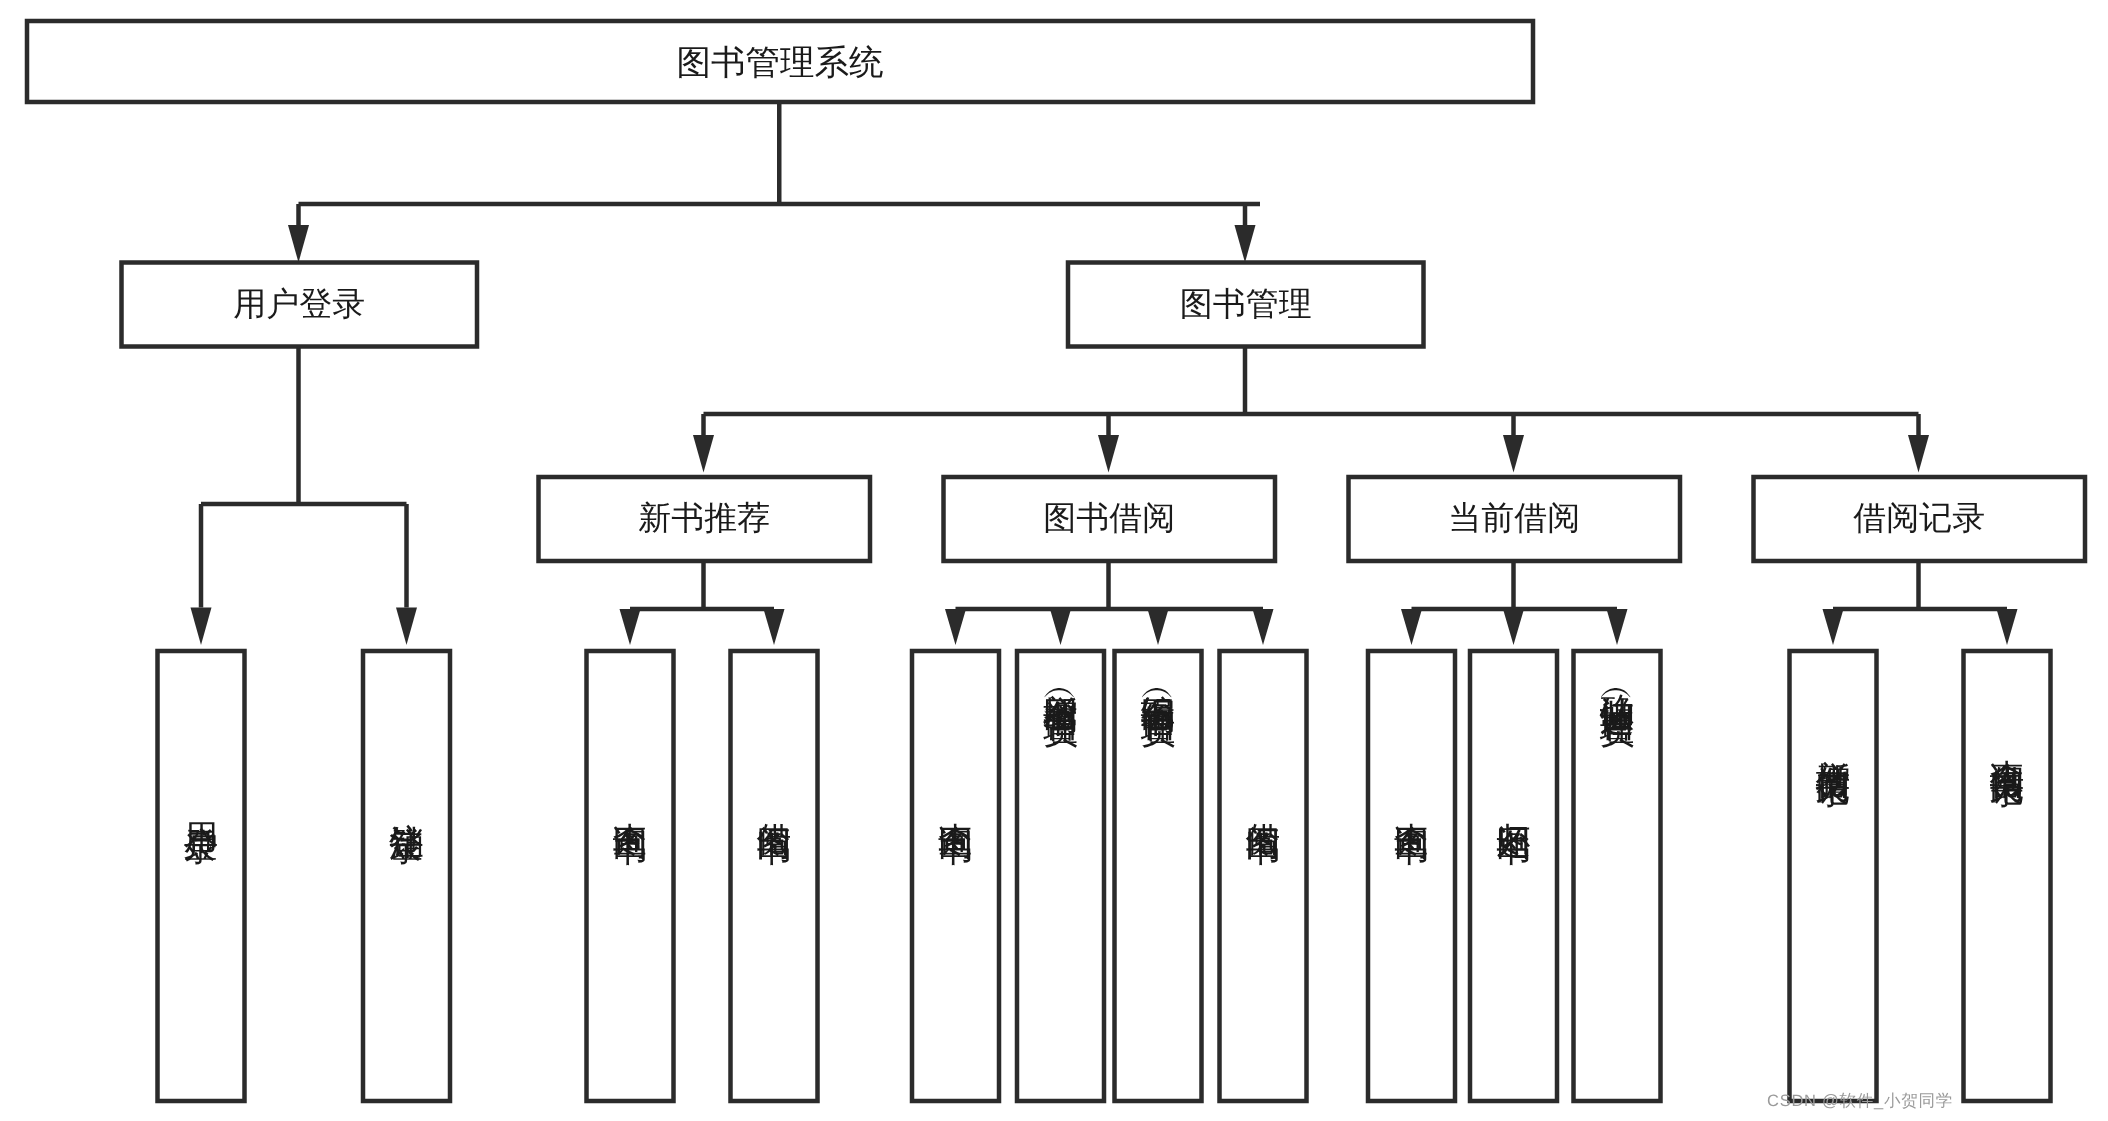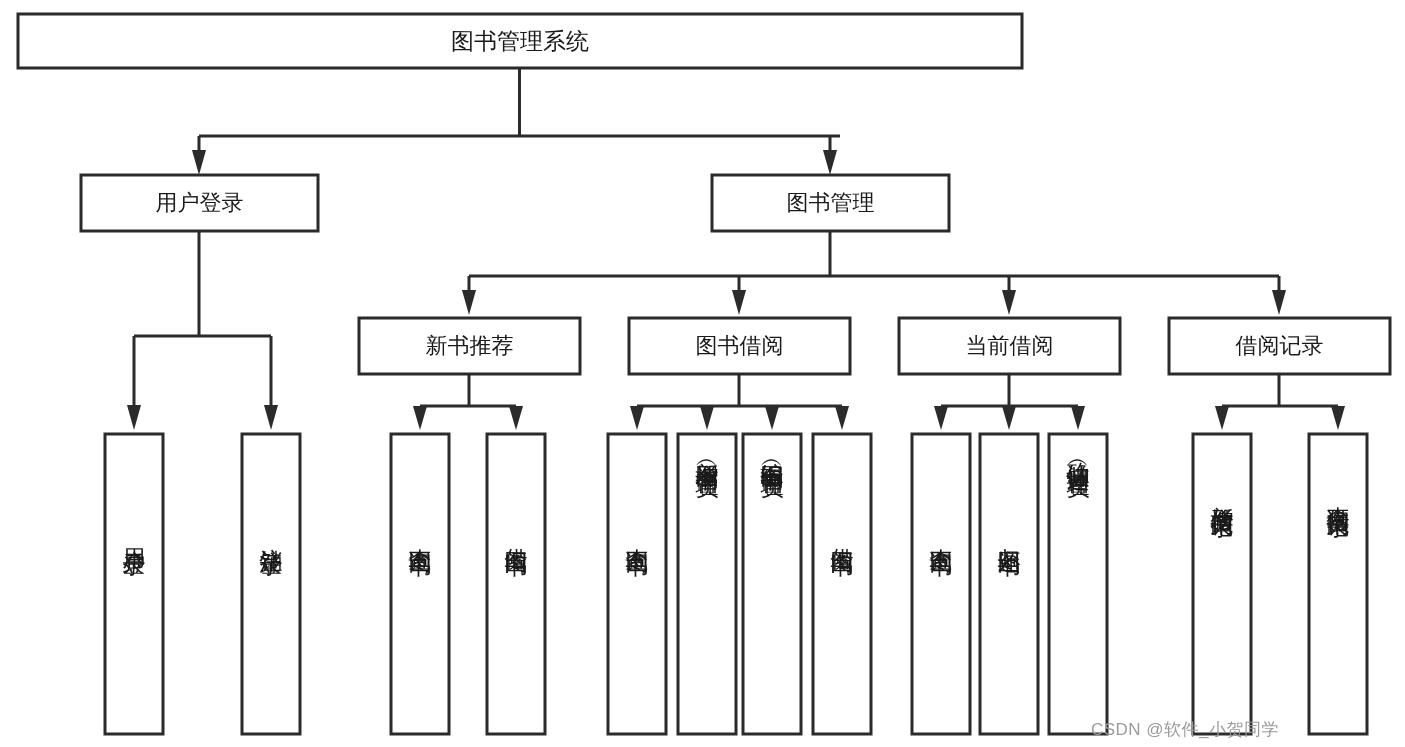--- a/index.html
+++ b/index.html
@@ -11,20 +11,21 @@
     width: 1405px;
     height: 747px;
     font-family: "Liberation Sans", "DejaVu Sans", sans-serif;
     overflow: hidden;
     position: relative;
   }
   #diagram-root {
     position: relative;
     width: 1287px;
     height: 747px;
+    padding-left: 23px;
   }
   svg.diagram-canvas {
     position: absolute;
     left: 0;
     top: 0;
     width: 1405px;
     height: 747px;
     display: block;
   }
   .node-box {
@@ -68,21 +69,21 @@
     line-height: 1.18;
     color: #1a1a1a;
     letter-spacing: 2px;
     white-space: nowrap;
   }
   #watermark {
     position: absolute;
     right: 8px;
     bottom: 6px;
     font-family: "Liberation Sans", "DejaVu Sans", sans-serif;
-    font-size: 17px;
+    font-size: 11px;
     color: #9a9a9a;
     letter-spacing: 0.5px;
     white-space: nowrap;
   }
 </style>
 </head>
 <body>
 
 <div id="diagram-root">
 

